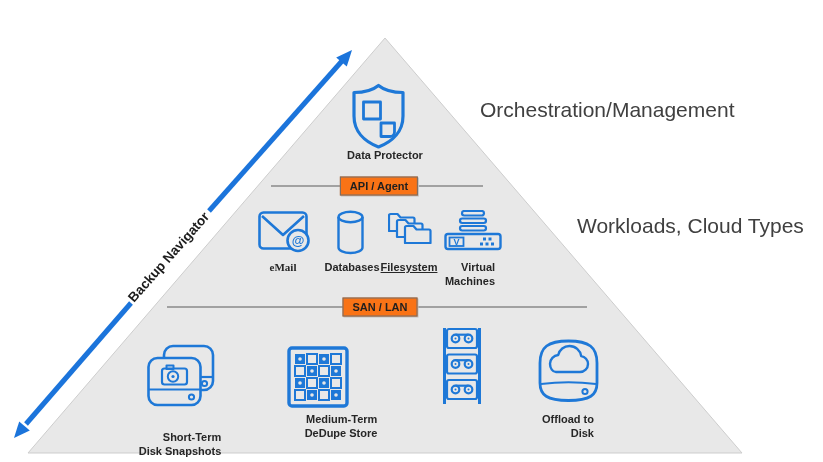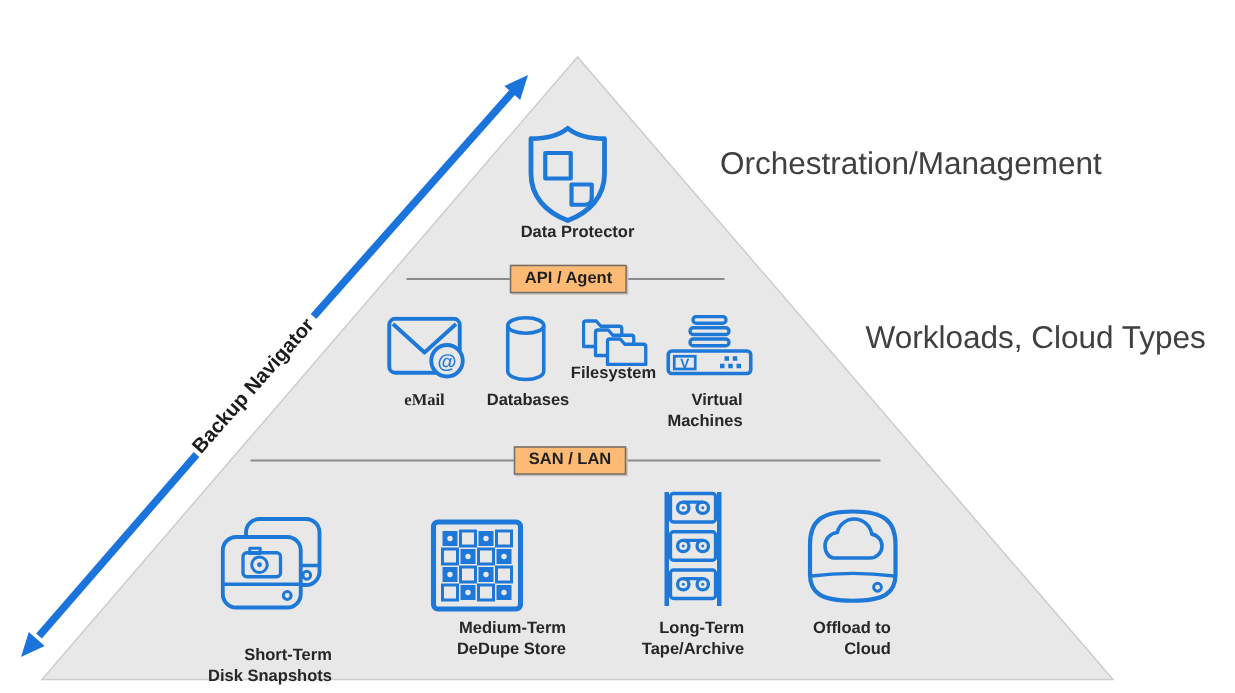--- a/index.html
+++ b/index.html
@@ -11,21 +11,21 @@
   .icon{position:absolute;}
   .lbl{
     position:absolute;transform:translateX(-50%);text-align:right;
     font-size:11px;font-weight:600;color:#262626;line-height:13.5px;white-space:nowrap;
   }
   .section-lbl{
     position:absolute;font-size:21px;font-weight:400;color:#404040;white-space:nowrap;
   }
   .tag-box{
     position:absolute;transform:translate(-50%,-50%);
-    background:#fdba74;border:1px solid #6e6e6e;box-shadow:1px 1px 0 #c0c0c0;
+    background:#f97316;border:1px solid #6e6e6e;box-shadow:1px 1px 0 #c0c0c0;
     font-size:11px;font-weight:600;color:#1f1f1f;padding:2px 9px 3px 9px;white-space:nowrap;
   }
 </style>
 </head>
 <body>
 
 <div class="canvas">
 
   <svg class="bg-svg" width="823" height="462" viewBox="0 0 823 462">
     <polygon points="385,38 28,453 742,453" fill="#E8E8E8" stroke="#CDCDCD" stroke-width="1"></polygon>
@@ -159,39 +159,35 @@
     <path d="M18 33 H42 C46.4 33 50 29.4 50 25 C50 21 47 17.7 43.2 17.1 C42.3 11.4 37.4 7 31.5 7 C26 7 21.4 10.8 20.2 16 C15.7 16.4 12 20.2 12 24.8 C12 29.3 14.7 33 18 33 Z" stroke-width="2.4"></path>
   </svg>
 
   <div class="lbl" style="left:385px;top:149px;">Data Protector</div>
 
   <div class="tag-box" style="left:379px;top:186px;">API / Agent</div>
   <div class="tag-box" style="left:380px;top:307px;">SAN / LAN</div>
 
   <div class="lbl" style="left:283px;top:261px;font-family:Liberation Serif, serif;">eMail</div>
   <div class="lbl" style="left:352px;top:261px;">Databases</div>
-  <div class="lbl" style="left:409px;top:243px;">Filesystem</div>
+  <div class="lbl" style="left:409px;top:261px;text-decoration:underline;">Filesystem</div>
   <div class="lbl" style="left:470px;top:261px;">
     <div>Virtual</div>
     <div>Machines</div>
   </div>
 
   <div class="lbl" style="left:180px;top:413px;margin-top:18px;">
     <div>Short-Term</div>
     <div>Disk Snapshots</div>
   </div>
   <div class="lbl" style="left:317px;top:413px;margin-left:24px;">
     <div>Medium-Term</div>
     <div>DeDupe Store</div>
   </div>
-  <div class="lbl" style="left:462px;top:413px;">
-    <div>Long-Term</div>
-    <div>Tape/Archive</div>
-  </div>
   <div class="lbl" style="left:568px;top:413px;">
     <div>Offload to</div>
-    <div>Cloud</div>
+    <div>Disk</div>
   </div>
 
   <div class="section-lbl" style="left:480px;top:98px;">Orchestration/Management</div>
   <div class="section-lbl" style="left:577px;top:214px;">Workloads, Cloud Types</div>
 
 </div>
 
 </body></html>

